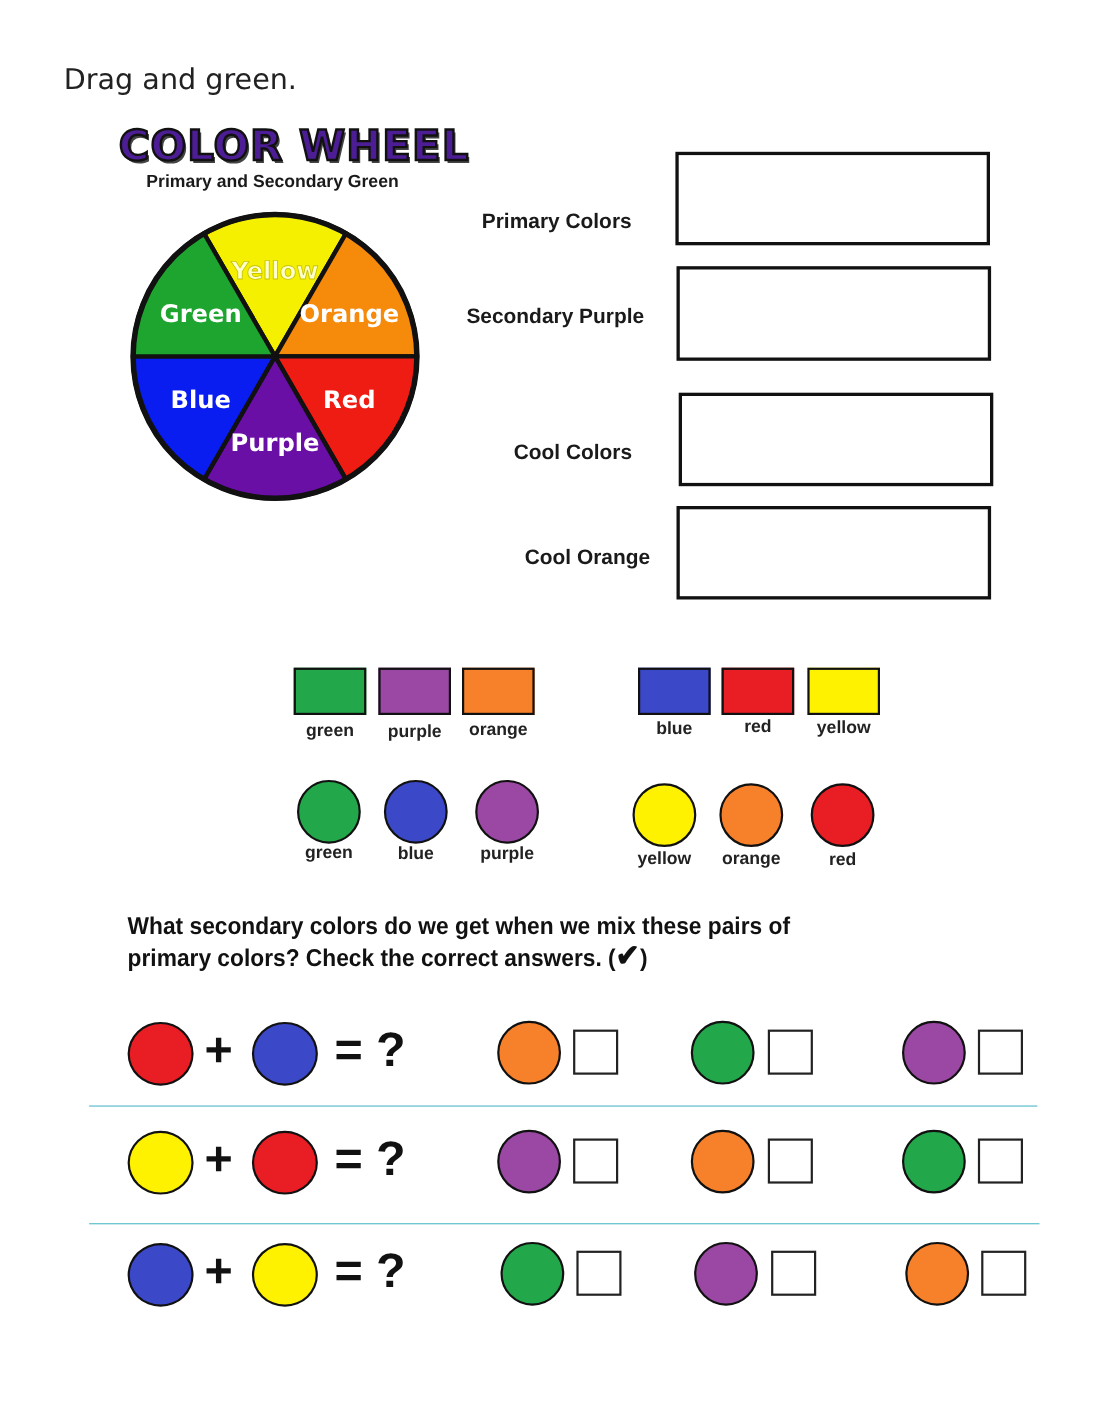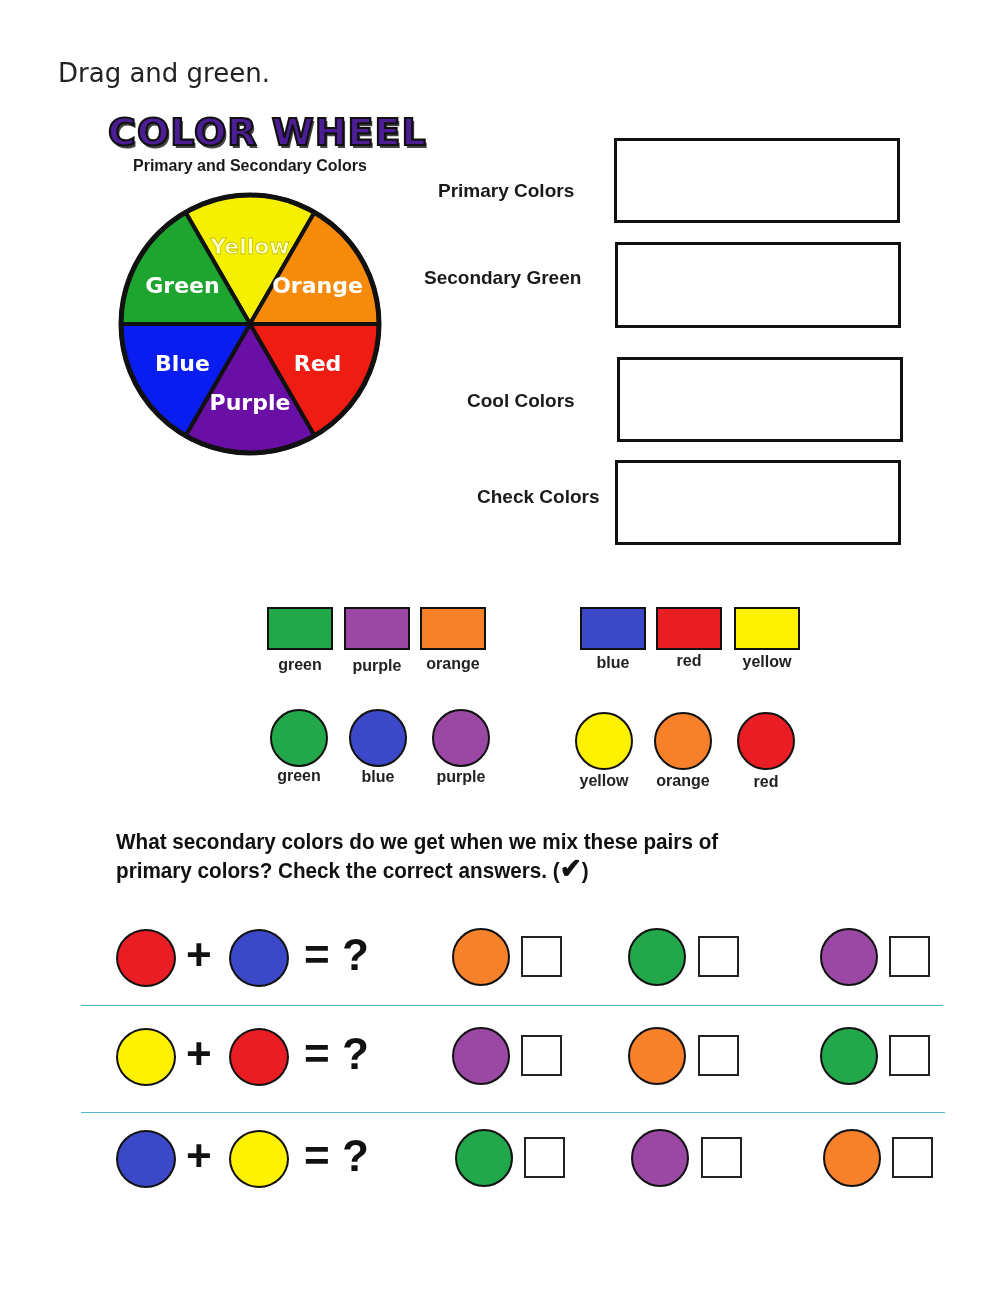--- a/index.html
+++ b/index.html
@@ -10,21 +10,21 @@
 
   
   .wheel-title { left: 108px; top: 110px; font-size: 38px; font-weight: bold;
     font-family: "DejaVu Sans", sans-serif; color: #4c1d95; letter-spacing: 1px;
     -webkit-text-stroke: 2.2px #111; text-shadow: 2px 3px 0 #444; }
   .wheel-sub { left: 133px; top: 157px; font-size: 16px; font-weight: bold; color: #1a1a1a; }
 
   .wheel { left: 117px; top: 191px; width: 266px; height: 266px; }
 
   
-  .cat-label { font-size: 19px; font-weight: bold; color: #1a1a1a; }
+  .cat-label { font-size: 19px; font-weight: bold; color: #1a1a1a; margin-top: 11px; }
   .drop-box { border: 3px solid #111; background: #fff; box-sizing: border-box; }
 
   
   .swatch { width: 66px; height: 43px; border: 2.5px solid #111; box-sizing: border-box; }
   .chip-label { font-size: 16px; font-weight: bold; color: #222; text-align: center; width: 90px; }
   .dot { border: 2.5px solid #111; border-radius: 50%; box-sizing: border-box; }
 
   .question { left: 116px; top: 828px; font-size: 22px; font-weight: bold; line-height: 27px;
     color: #111; width: 780px; font-family: "Liberation Sans", sans-serif; transform: scaleX(0.94); transform-origin: left top; }
   .check-glyph { font-size: 28px; }
@@ -32,21 +32,21 @@
   .eq-sym { font-size: 44px; font-weight: bold; color: #111; }
   .cb { width: 41px; height: 41px; border: 2px solid #222; background: #fff; box-sizing: border-box; }
   .rule { height: 1px; background: #4fb8c9; }
 </style>
 </head>
 <body>
 
 <div class="abs instr">Drag and green.</div>
 
 <div class="abs wheel-title">COLOR WHEEL</div>
-<div class="abs wheel-sub">Primary and Secondary Colors</div>
+<div class="abs wheel-sub">Primary and Secondary Green</div>
 
 <svg class="abs wheel" viewBox="-133 -133 266 266">
   <g id="wheel-segs">
       <path d="M0 0 L-64.49999999999997 -111.71727708819259 A129 129 0 0 1 64.50000000000001 -111.71727708819257 Z" fill="#f5f000" stroke="#111" stroke-width="4"></path>
       <path d="M0 0 L64.50000000000001 -111.71727708819257 A129 129 0 0 1 129 0 Z" fill="#f58a0b" stroke="#111" stroke-width="4"></path>
       <path d="M0 0 L129 0 A129 129 0 0 1 64.50000000000001 111.71727708819257 Z" fill="#ee1c12" stroke="#111" stroke-width="4"></path>
       <path d="M0 0 L64.50000000000001 111.71727708819257 A129 129 0 0 1 -64.49999999999997 111.71727708819259 Z" fill="#6a0fa6" stroke="#111" stroke-width="4"></path>
       <path d="M0 0 L-64.49999999999997 111.71727708819259 A129 129 0 0 1 -129 1.5797943709000856e-14 Z" fill="#0a1df0" stroke="#111" stroke-width="4"></path>
       <path d="M0 0 L-129 1.5797943709000856e-14 A129 129 0 0 1 -64.50000000000006 -111.71727708819255 Z" fill="#1ea52f" stroke="#111" stroke-width="4"></path>
     </g>
@@ -57,27 +57,27 @@
       <text x="67.54998149518622" y="46.99999999999999" fill="#ffffff">Red</text>
       <text x="4.776122516674678e-15" y="86" fill="#ffffff">Purple</text>
       <text x="-67.54998149518622" y="46.99999999999999" fill="#ffffff">Blue</text>
       <text x="-67.54998149518622" y="-31.000000000000007" fill="#ffffff">Green</text>
     </g>
 </svg>
 
 <div class="abs cat-label" style="left:438px;top:180px;">Primary Colors</div>
 <div class="abs drop-box" style="left:614px;top:138px;width:286px;height:85px;"></div>
 
-<div class="abs cat-label" style="left:424px;top:267px;">Secondary Green</div>
+<div class="abs cat-label" style="left:424px;top:267px;">Secondary Purple</div>
 <div class="abs drop-box" style="left:615px;top:242px;width:286px;height:86px;"></div>
 
 <div class="abs cat-label" style="left:467px;top:390px;">Cool Colors</div>
 <div class="abs drop-box" style="left:617px;top:357px;width:286px;height:85px;"></div>
 
-<div class="abs cat-label" style="left:477px;top:486px;">Check Colors</div>
+<div class="abs cat-label" style="left:477px;top:486px;">Cool Orange</div>
 <div class="abs drop-box" style="left:615px;top:460px;width:286px;height:85px;"></div>
 
 <div id="swatches">
     <div class="abs" style="left: 267px; top: 607px;">
       <div class="swatch" style="background: rgb(34, 168, 74);"></div>
     </div>
     <div class="abs chip-label" style="left: 255px; top: 656px;">green</div>
     <div class="abs" style="left: 344px; top: 607px;">
       <div class="swatch" style="background: rgb(154, 72, 163);"></div>
     </div>

